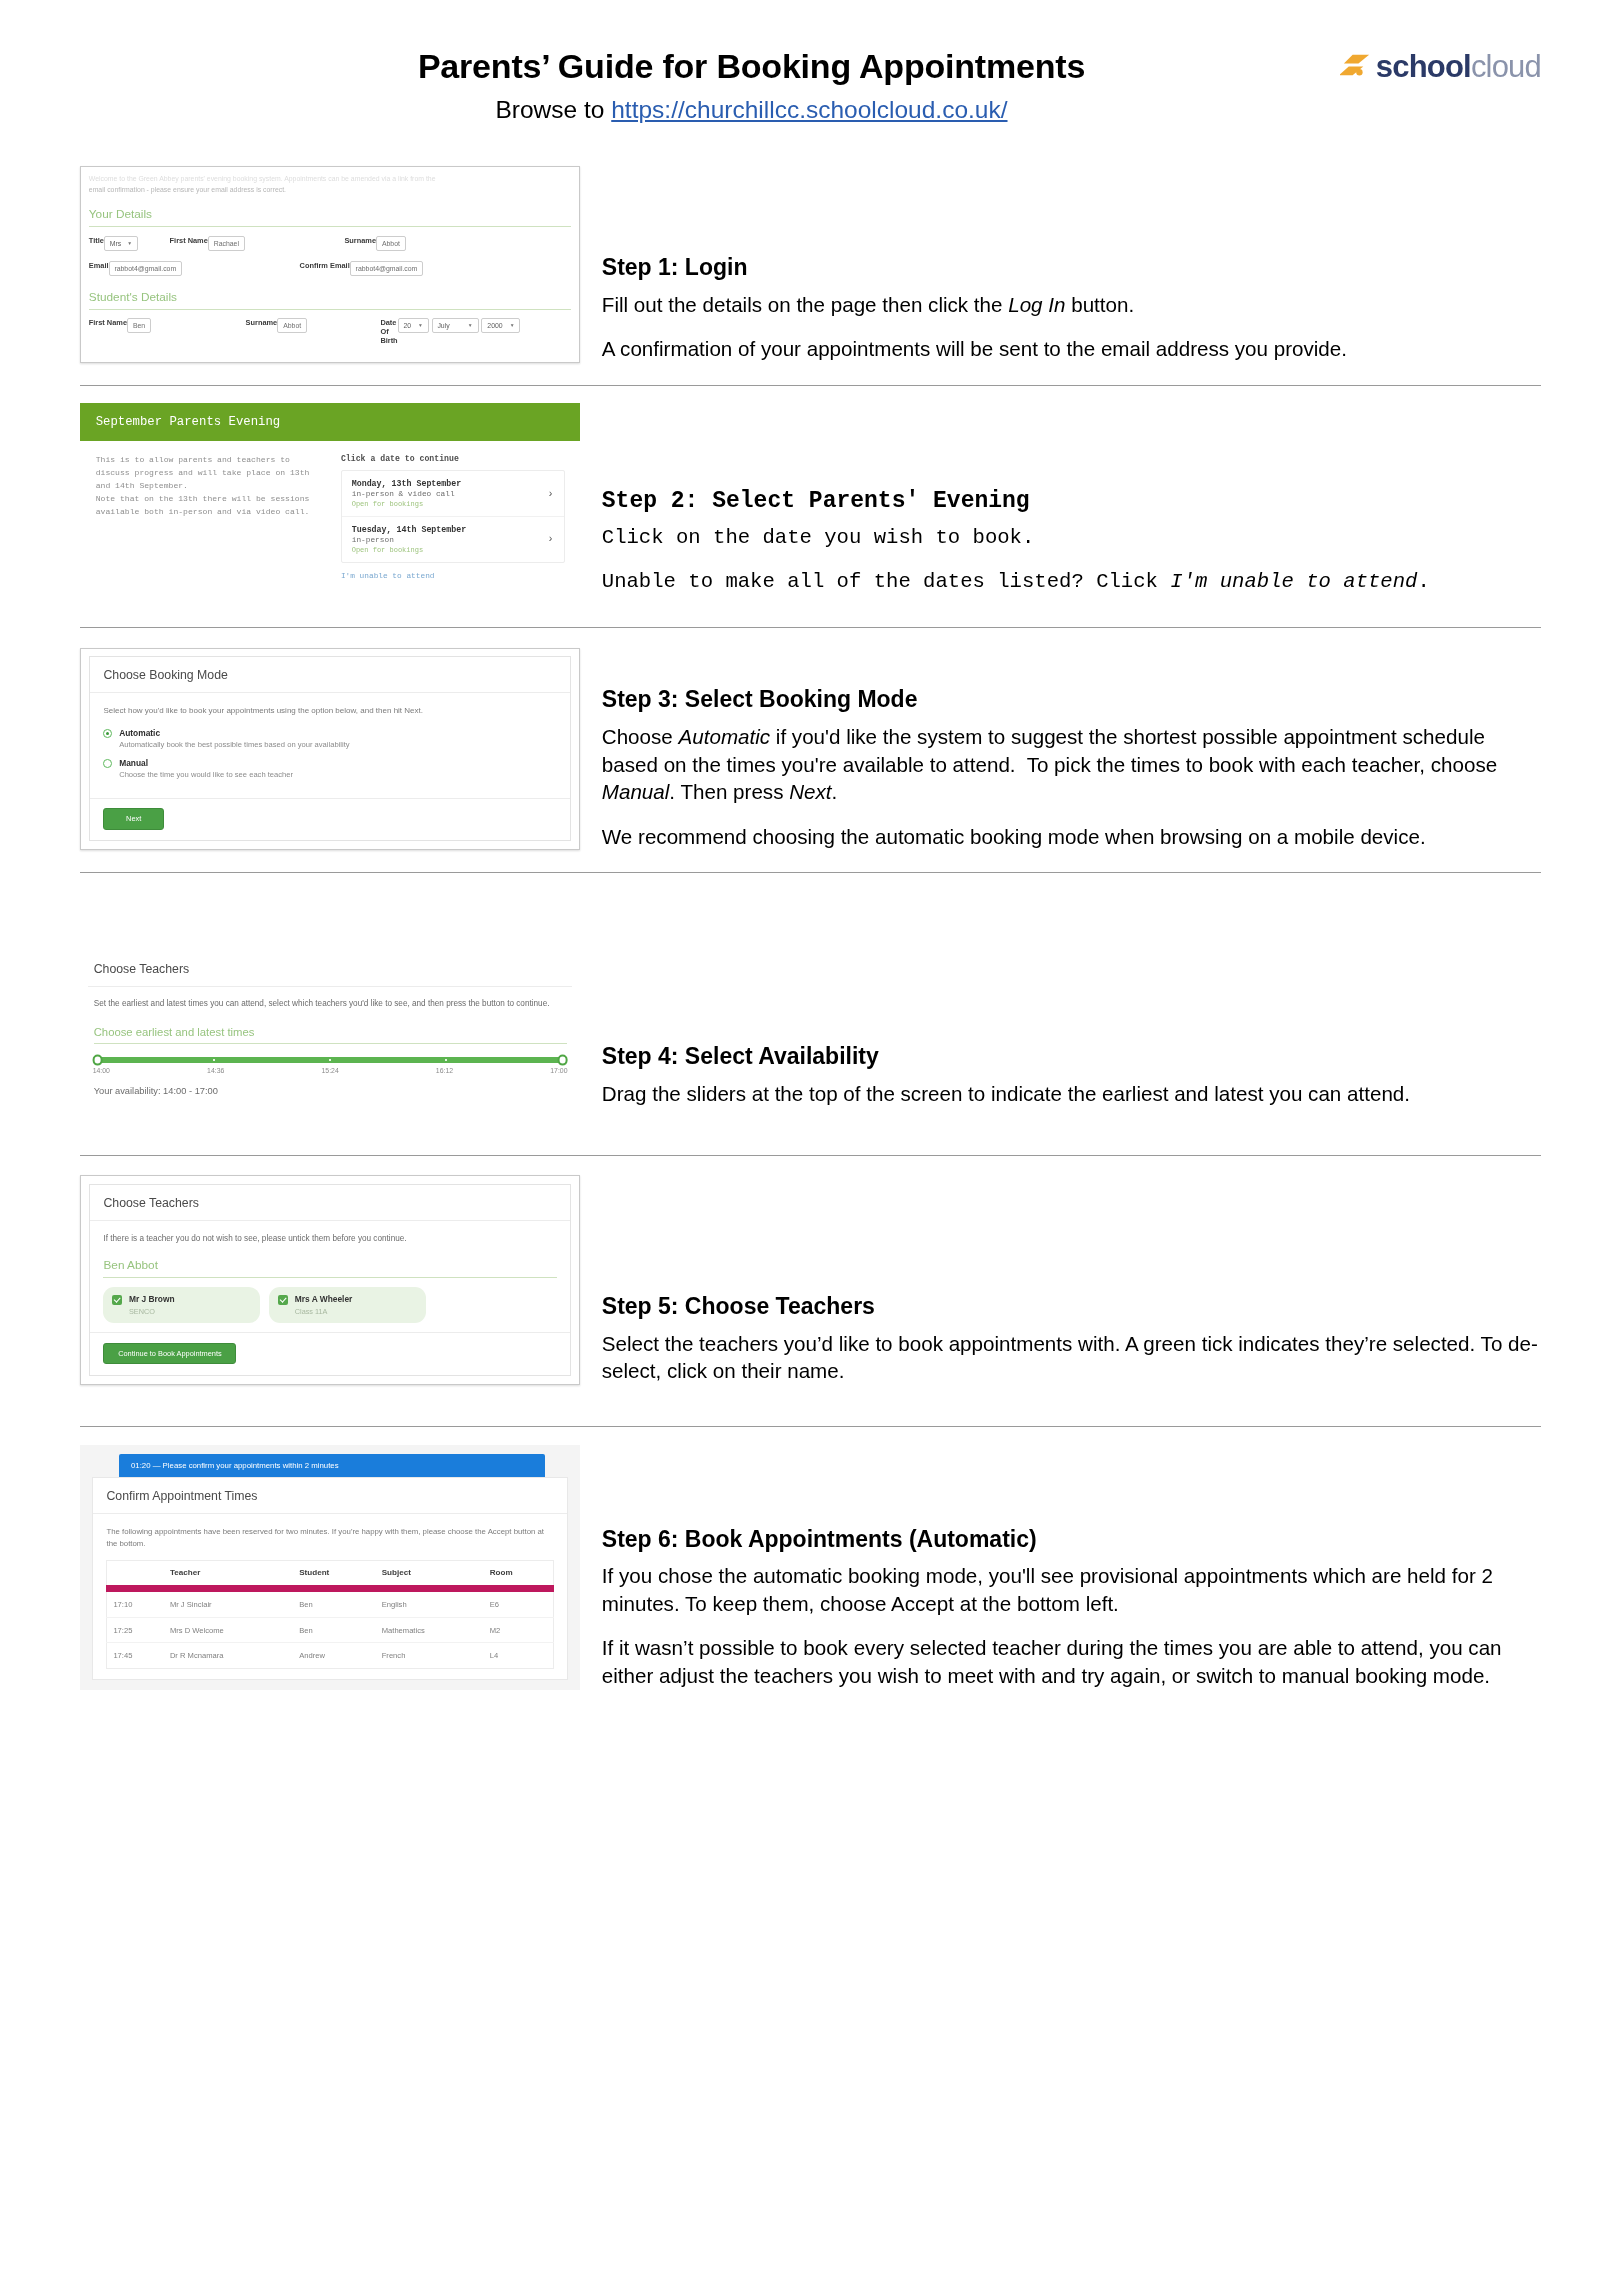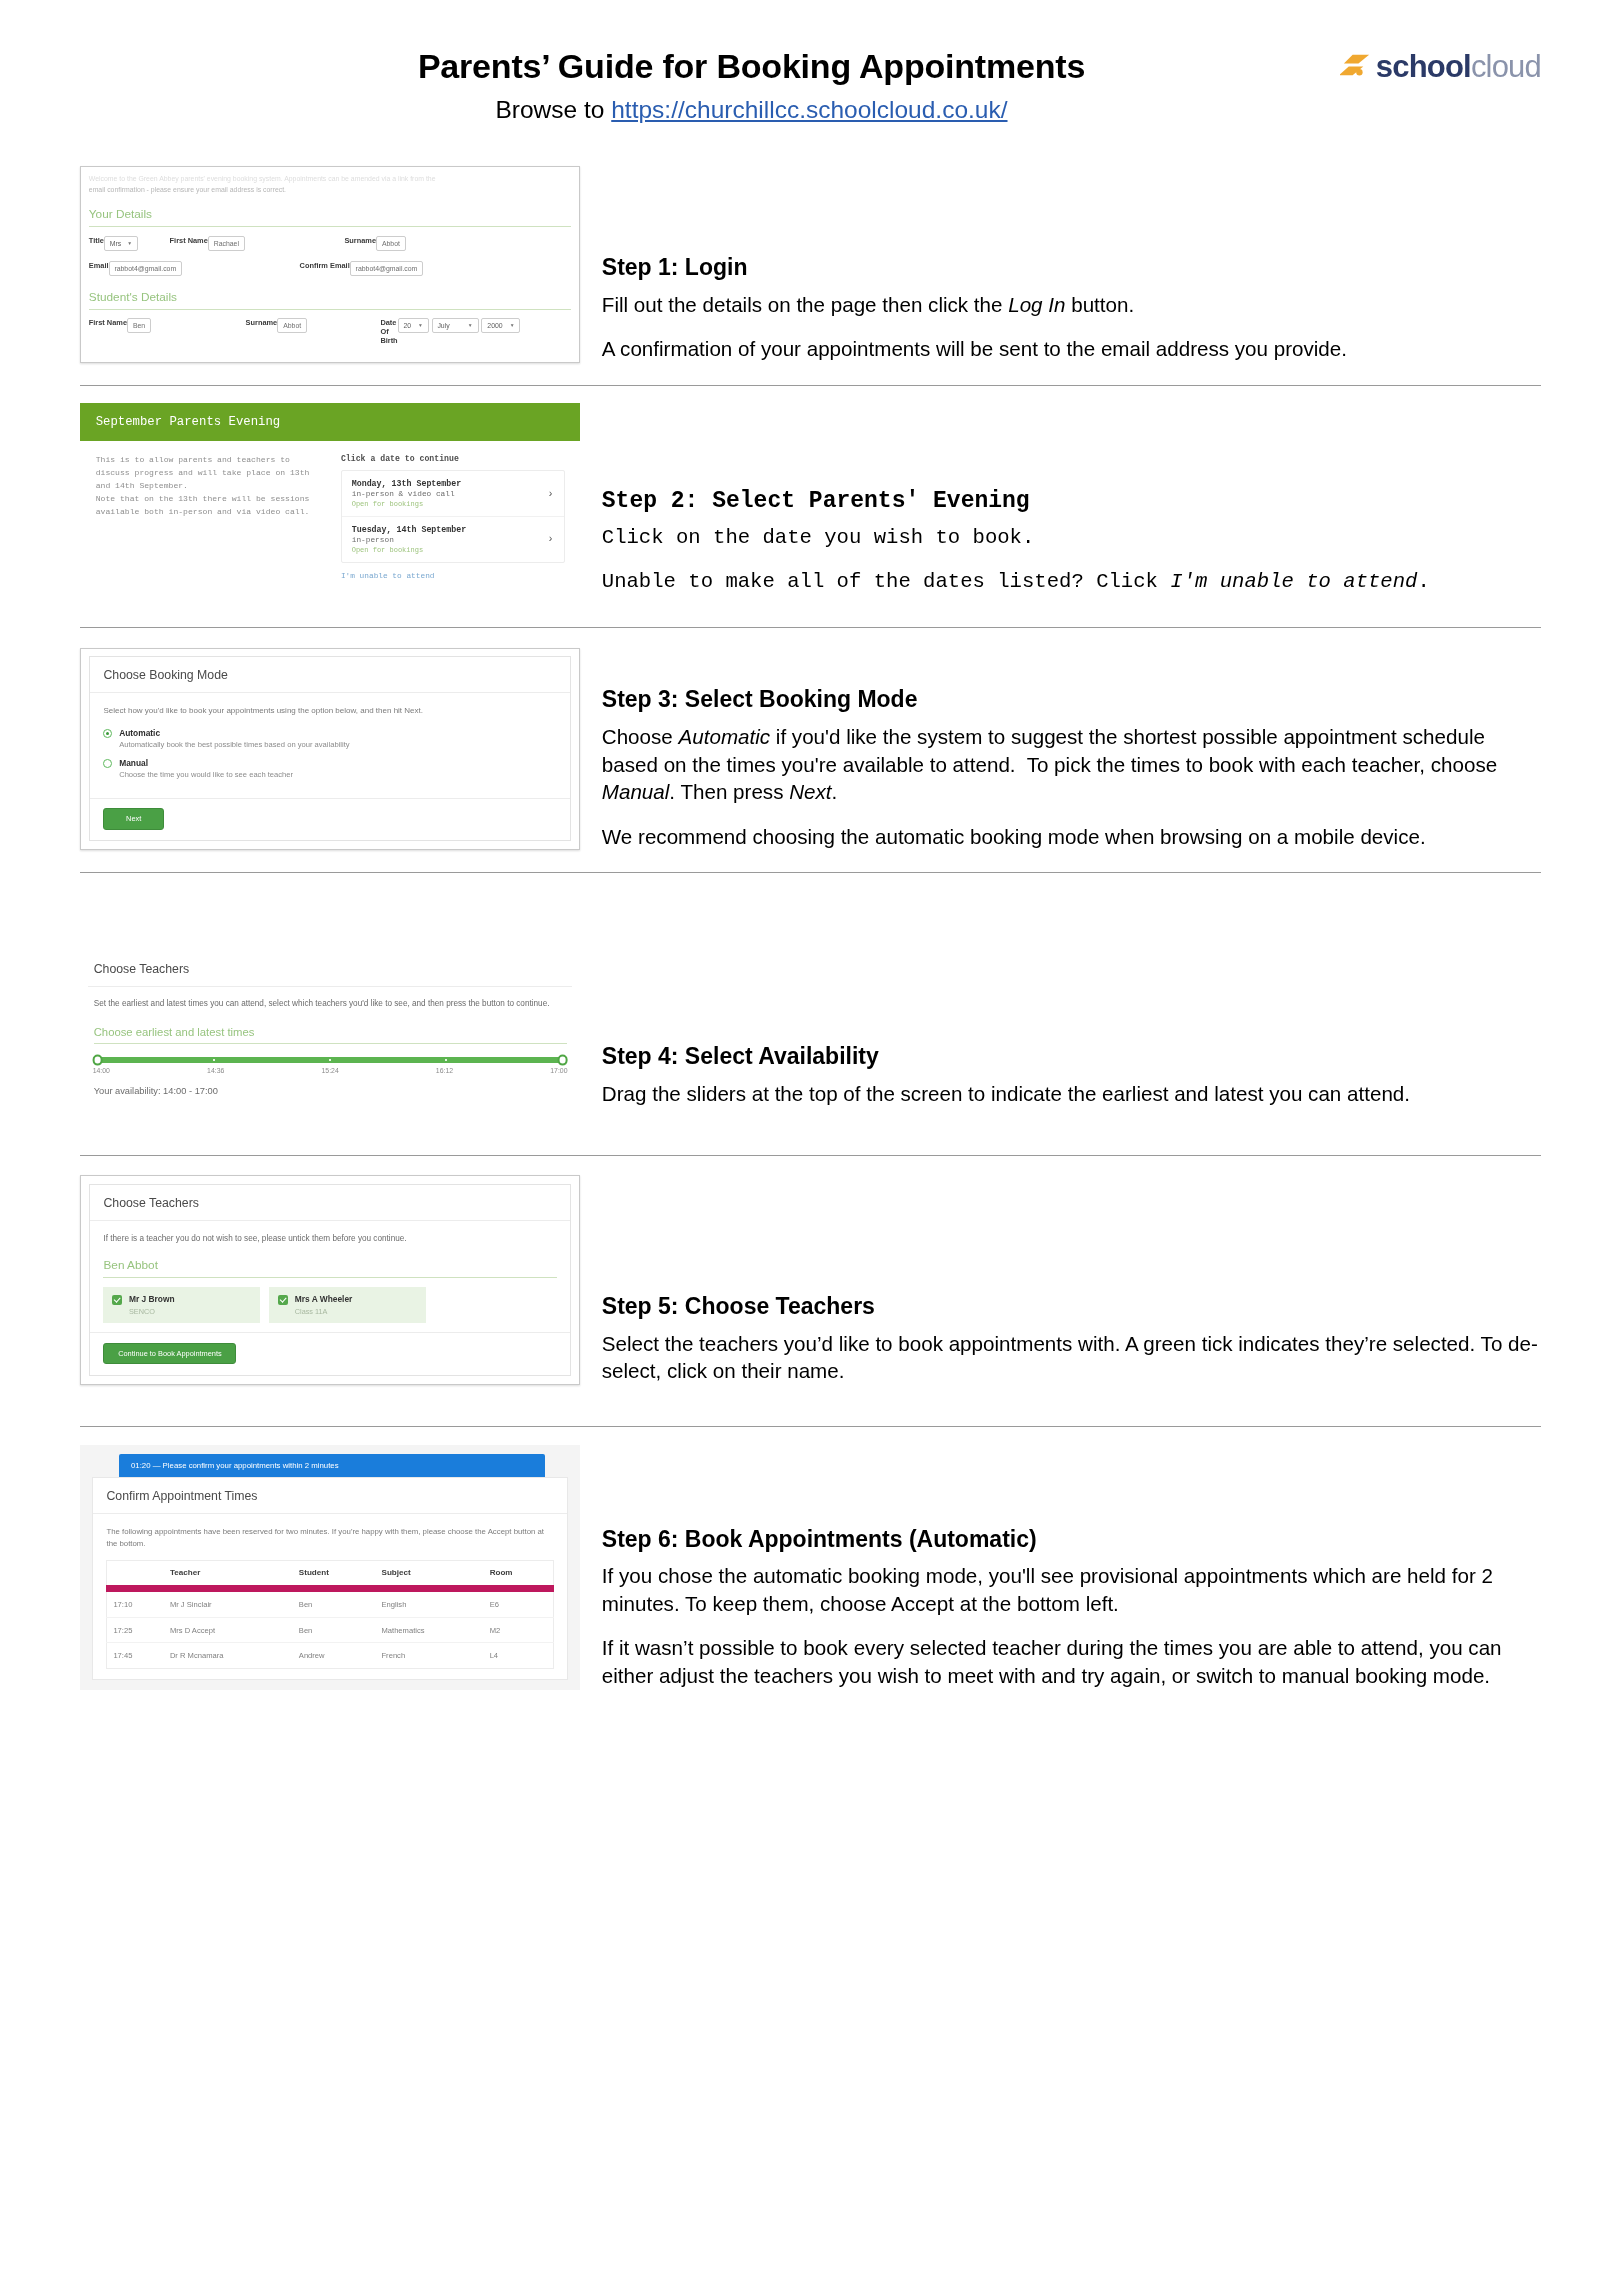--- a/index.html
+++ b/index.html
@@ -260,20 +260,21 @@
   .avail-line { font-size: 9.3px; color: #6c6c6c; margin-top: 11.8px; }
 
   
   .t-grid { display: flex; gap: 8.8px; margin-top: 3.9px; }
   .t-card {
     background: #e9f3e4;
     padding: 6.9px 8.8px;
     display: flex;
     align-items: flex-start;
     flex: 0 0 157px;
+    border-radius: 11px;
   }
   .t-check {
     width: 9.8px; height: 9.8px;
     background: #55a84c;
     border-radius: 2px;
     margin-right: 6.9px;
     flex: 0 0 9.8px;
     position: relative;
     margin-top: 1px;
   }
@@ -589,21 +590,21 @@
               <tbody>
                 <tr>
                   <td>17:10</td>
                   <td>Mr J Sinclair</td>
                   <td>Ben</td>
                   <td>English</td>
                   <td>E6</td>
                 </tr>
                 <tr>
                   <td>17:25</td>
-                  <td>Mrs D Accept</td>
+                  <td>Mrs D Welcome</td>
                   <td>Ben</td>
                   <td>Mathematics</td>
                   <td>M2</td>
                 </tr>
                 <tr>
                   <td>17:45</td>
                   <td>Dr R Mcnamara</td>
                   <td>Andrew</td>
                   <td>French</td>
                   <td>L4</td>

